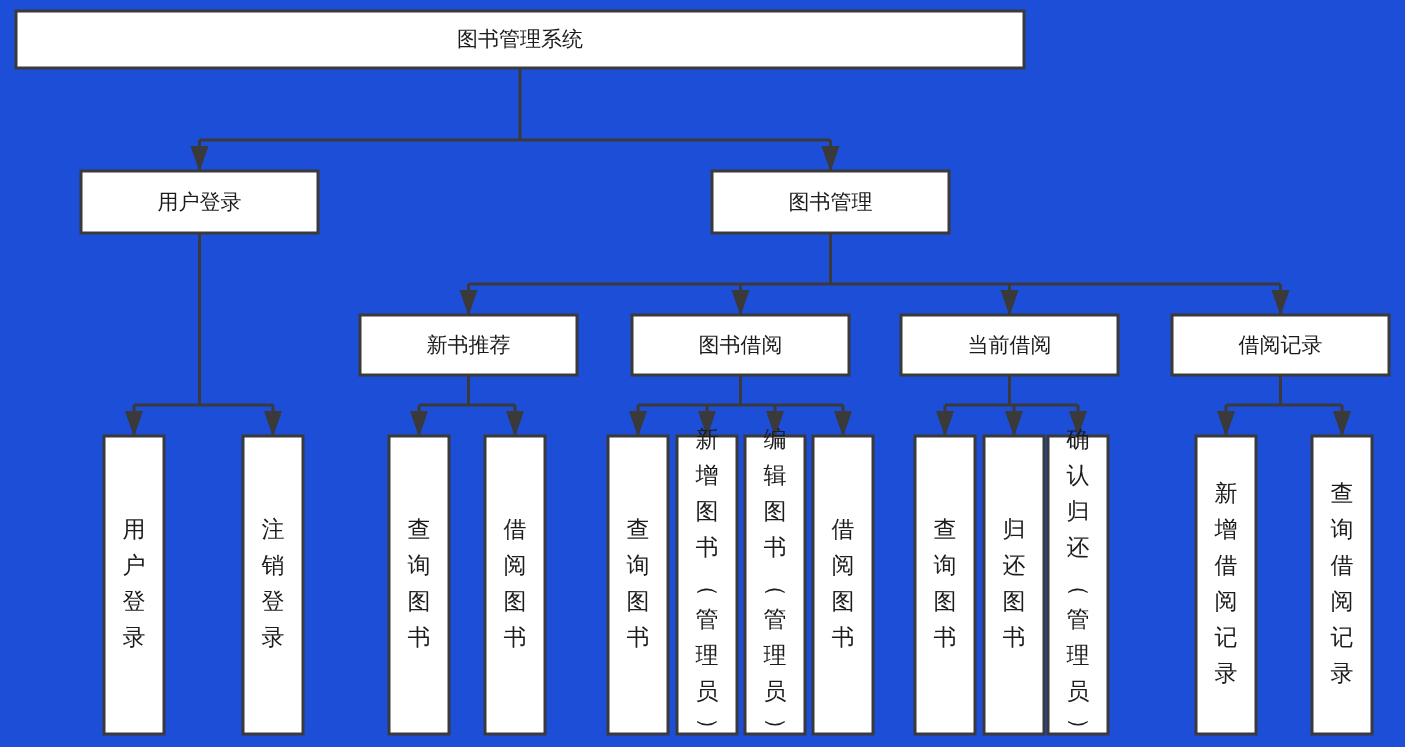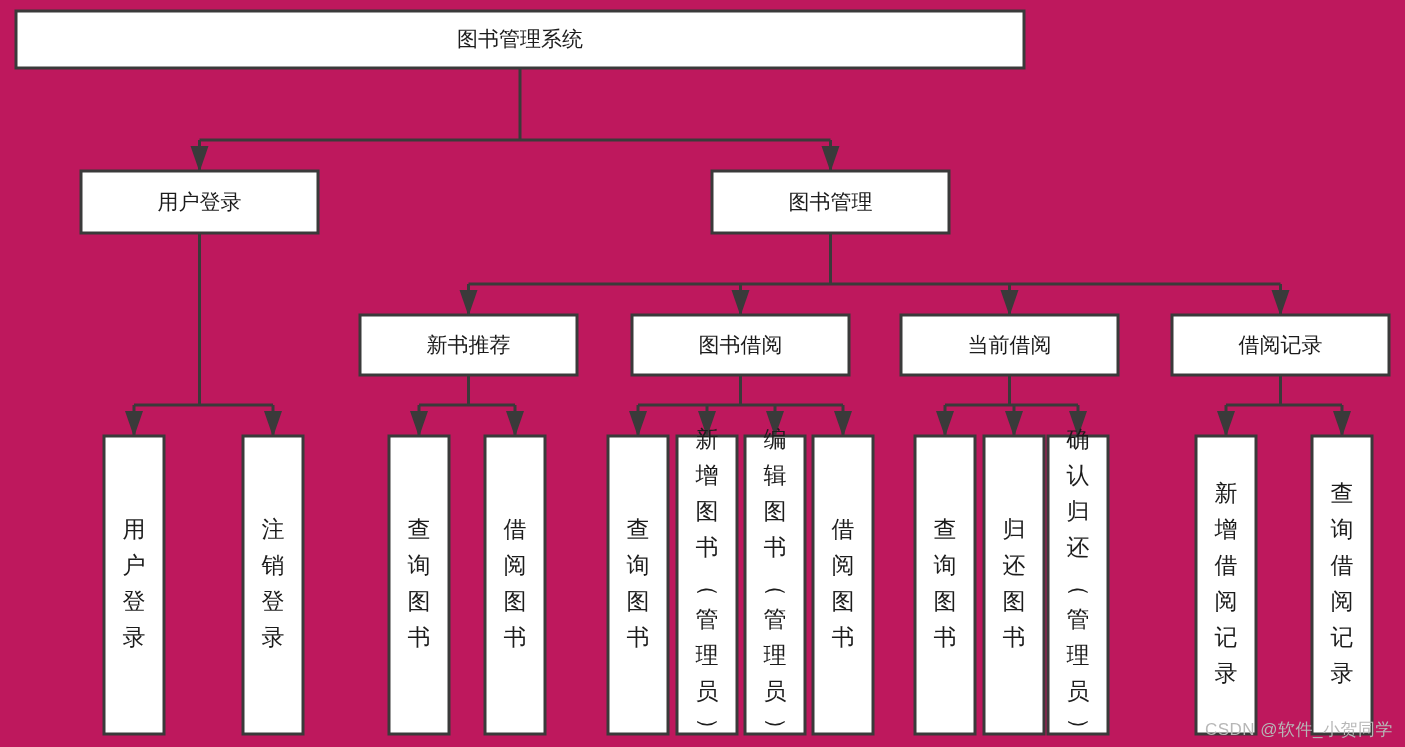--- a/index.html
+++ b/index.html
@@ -8,21 +8,21 @@
     padding: 0;
     background: #ffffff;
   }
   body {
     font-family: "Liberation Sans", "DejaVu Sans", sans-serif;
   }
   #canvas {
     position: relative;
     width: 1405px;
     height: 747px;
-    background: #be185d;
+    background: #1d4ed8;
     overflow: hidden;
   }
   svg#diagram {
     position: absolute;
     left: 0;
     top: 0;
     width: 1405px;
     height: 747px;
     display: block;
   }
@@ -290,15 +290,14 @@
           <text x="1342" y="531" class="node-label-v">询</text>
           <text x="1342" y="567" class="node-label-v">借</text>
           <text x="1342" y="603" class="node-label-v">阅</text>
           <text x="1342" y="639" class="node-label-v">记</text>
           <text x="1342" y="675" class="node-label-v">录</text>
           <title>查询借阅记录</title>
         </g>
       </g>
   </svg>
 
-  <div class="watermark">CSDN @软件_小贺同学</div>
 
 </div>
 
 </body></html>

